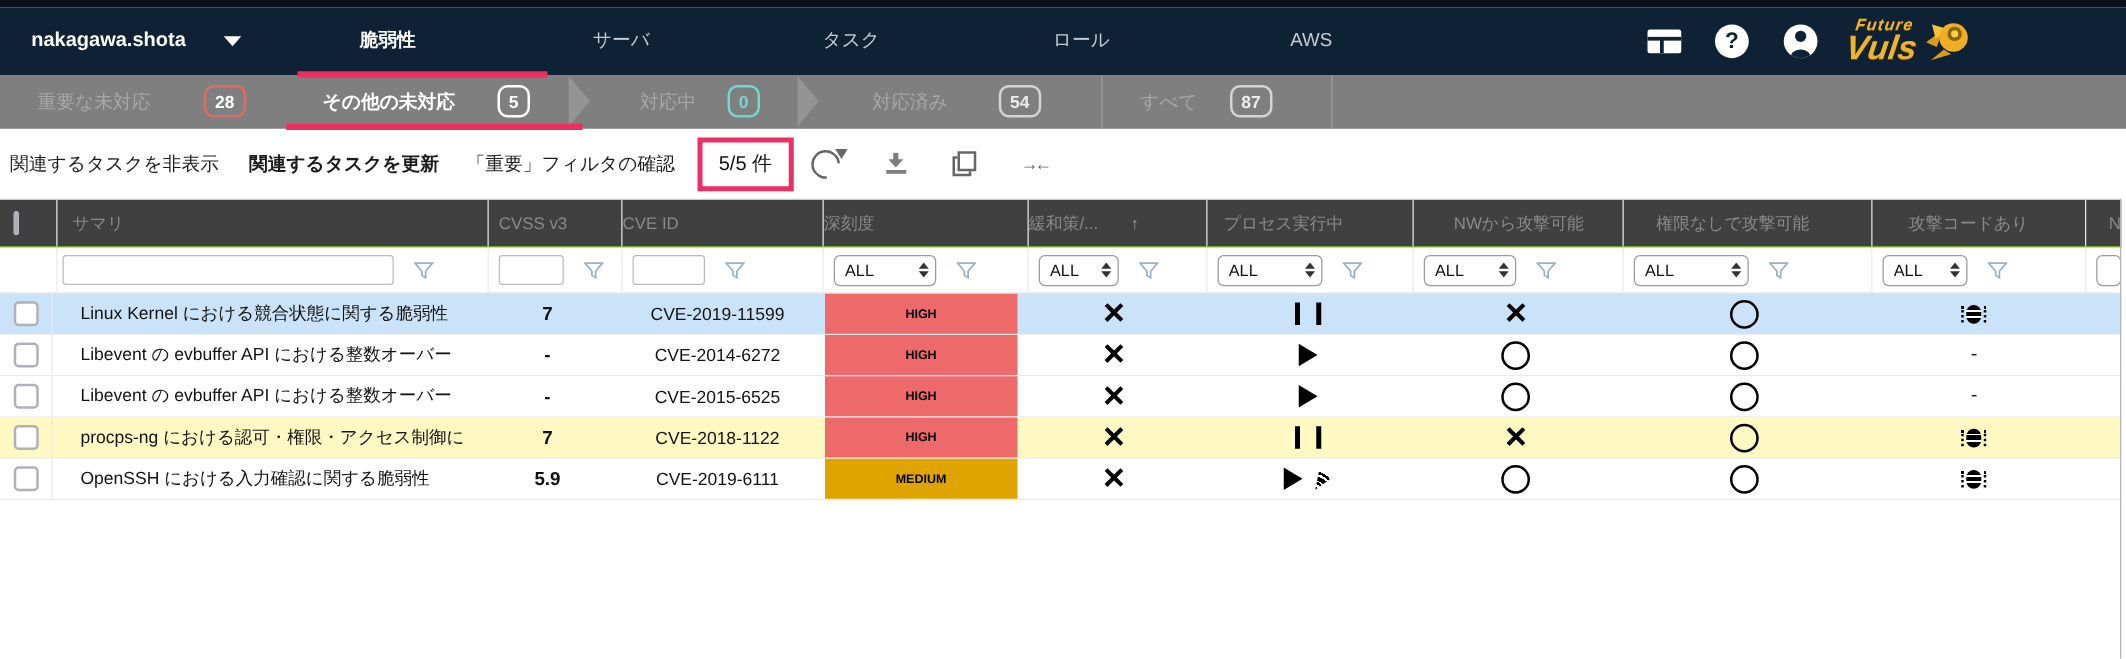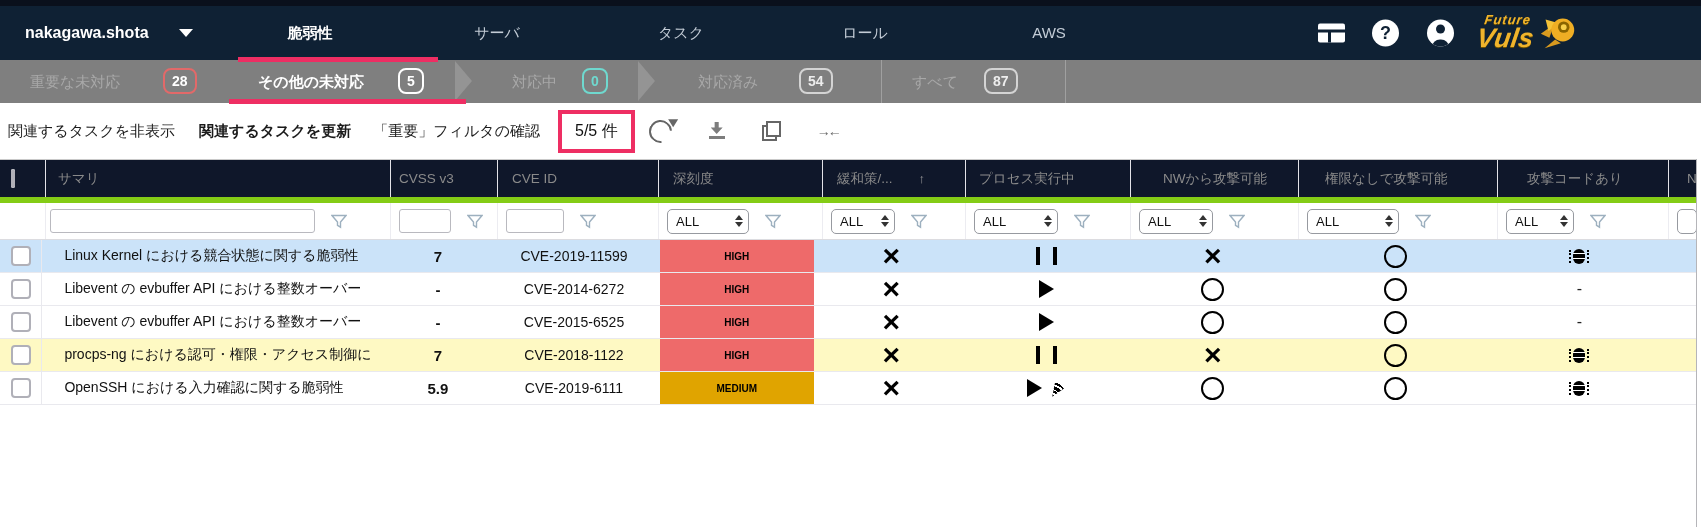--- a/index.html
+++ b/index.html
@@ -63,27 +63,27 @@
                  clip-path:polygon(33% 0,67% 0,67% 45%,100% 45%,50% 100%,0 45%,33% 45%);}
   .ic-dl::after{content:"";position:absolute;left:1px;bottom:2px;width:16px;height:3px;background:#7d7d7d;}
   .ic-copy{width:19px;height:20px;}
   .ic-copy::before{content:"";position:absolute;left:0;bottom:0;width:11px;height:12px;border:2px solid #666;}
   .ic-copy::after{content:"";position:absolute;right:0;top:0;width:11px;height:12px;border:2px solid #666;background:#fff;}
   .ic-collapse{width:26px;height:18px;color:#666;font-size:14px;line-height:18px;letter-spacing:-3px;font-weight:700;}
   .ic-collapse::before{content:"\2192\2190";}
 
   
   .tablewrap{border-top:1px solid #c9c9c9;width:1697px;}
-  .thead{display:flex;height:37px;align-items:center;background:#0f172a;border-bottom:6px solid #84cc16;}
+  .thead{display:flex;height:37px;align-items:center;background:#404040;border-bottom:1px solid #84cc16;}
   .th{font-size:13.5px;color:#8a8a8a;white-space:nowrap;overflow:hidden;box-sizing:border-box;height:37px;line-height:37px;}
   .th + .th{border-left:1px solid #e3e3e8;}
   .sortarrow{color:#9a9a9a;margin-left:26px;font-size:13px;}
   .c0{width:45px;} .c1{width:345px;} .c2{width:107px;} .c3{width:161px;} .c4{width:164px;}
   .c5{width:143px;} .c6{width:165px;} .c7{width:168px;} .c8{width:199px;} .c9{width:171px;} .c10{width:29px;}
-  .pl12{padding-left:12px;} .pl8{padding-left:8px;} .pl14{padding-left:14px;} .pl26{padding-left:26px;} .pl29{padding-left:29px;} .pl32{padding-left:32px;} .pl13{padding-left:13px;} .pl18{padding-left:18px;}
+  .pl12{padding-left:12px;} .pl8{padding-left:8px;} .pl14{} .pl26{padding-left:26px;} .pl29{padding-left:29px;} .pl32{padding-left:32px;} .pl13{padding-left:13px;} .pl18{padding-left:18px;}
 
   .frow{display:flex;height:36px;align-items:center;background:#fff;border-bottom:1px solid #dcdce0;}
   .fc{box-sizing:border-box;display:flex;align-items:center;height:36px;overflow:hidden;}
   .fc + .fc{border-left:1px solid #ececf1;}
   .ft-input{height:24px;border:1px solid #b9b9bf;border-radius:3px;background:#fff;box-sizing:border-box;}
   .fi-sum{width:265px;margin-left:4px;} .fi-cvss{width:52px;margin-left:8px;} .fi-cve{width:58px;margin-left:8px;}
   .fsel{height:25px;border:1px solid #979aa0;border-radius:5px;background:#fff;display:inline-flex;align-items:center;
         justify-content:space-between;box-sizing:border-box;padding:0 5px 0 8px;margin-left:8px;cursor:pointer;}
   .fsel-label{font-size:13px;color:#111;}
   .stepper{display:inline-flex;flex-direction:column;gap:2px;margin-left:6px;}

